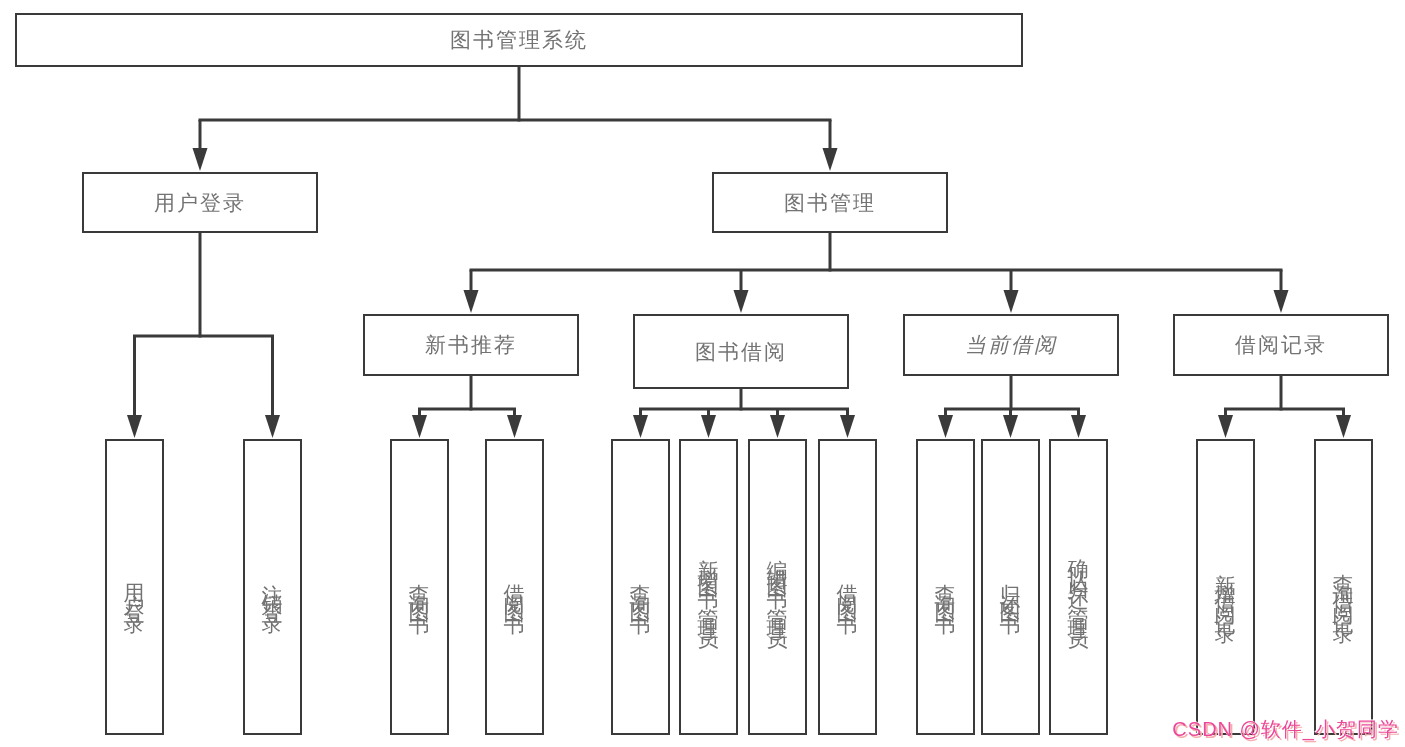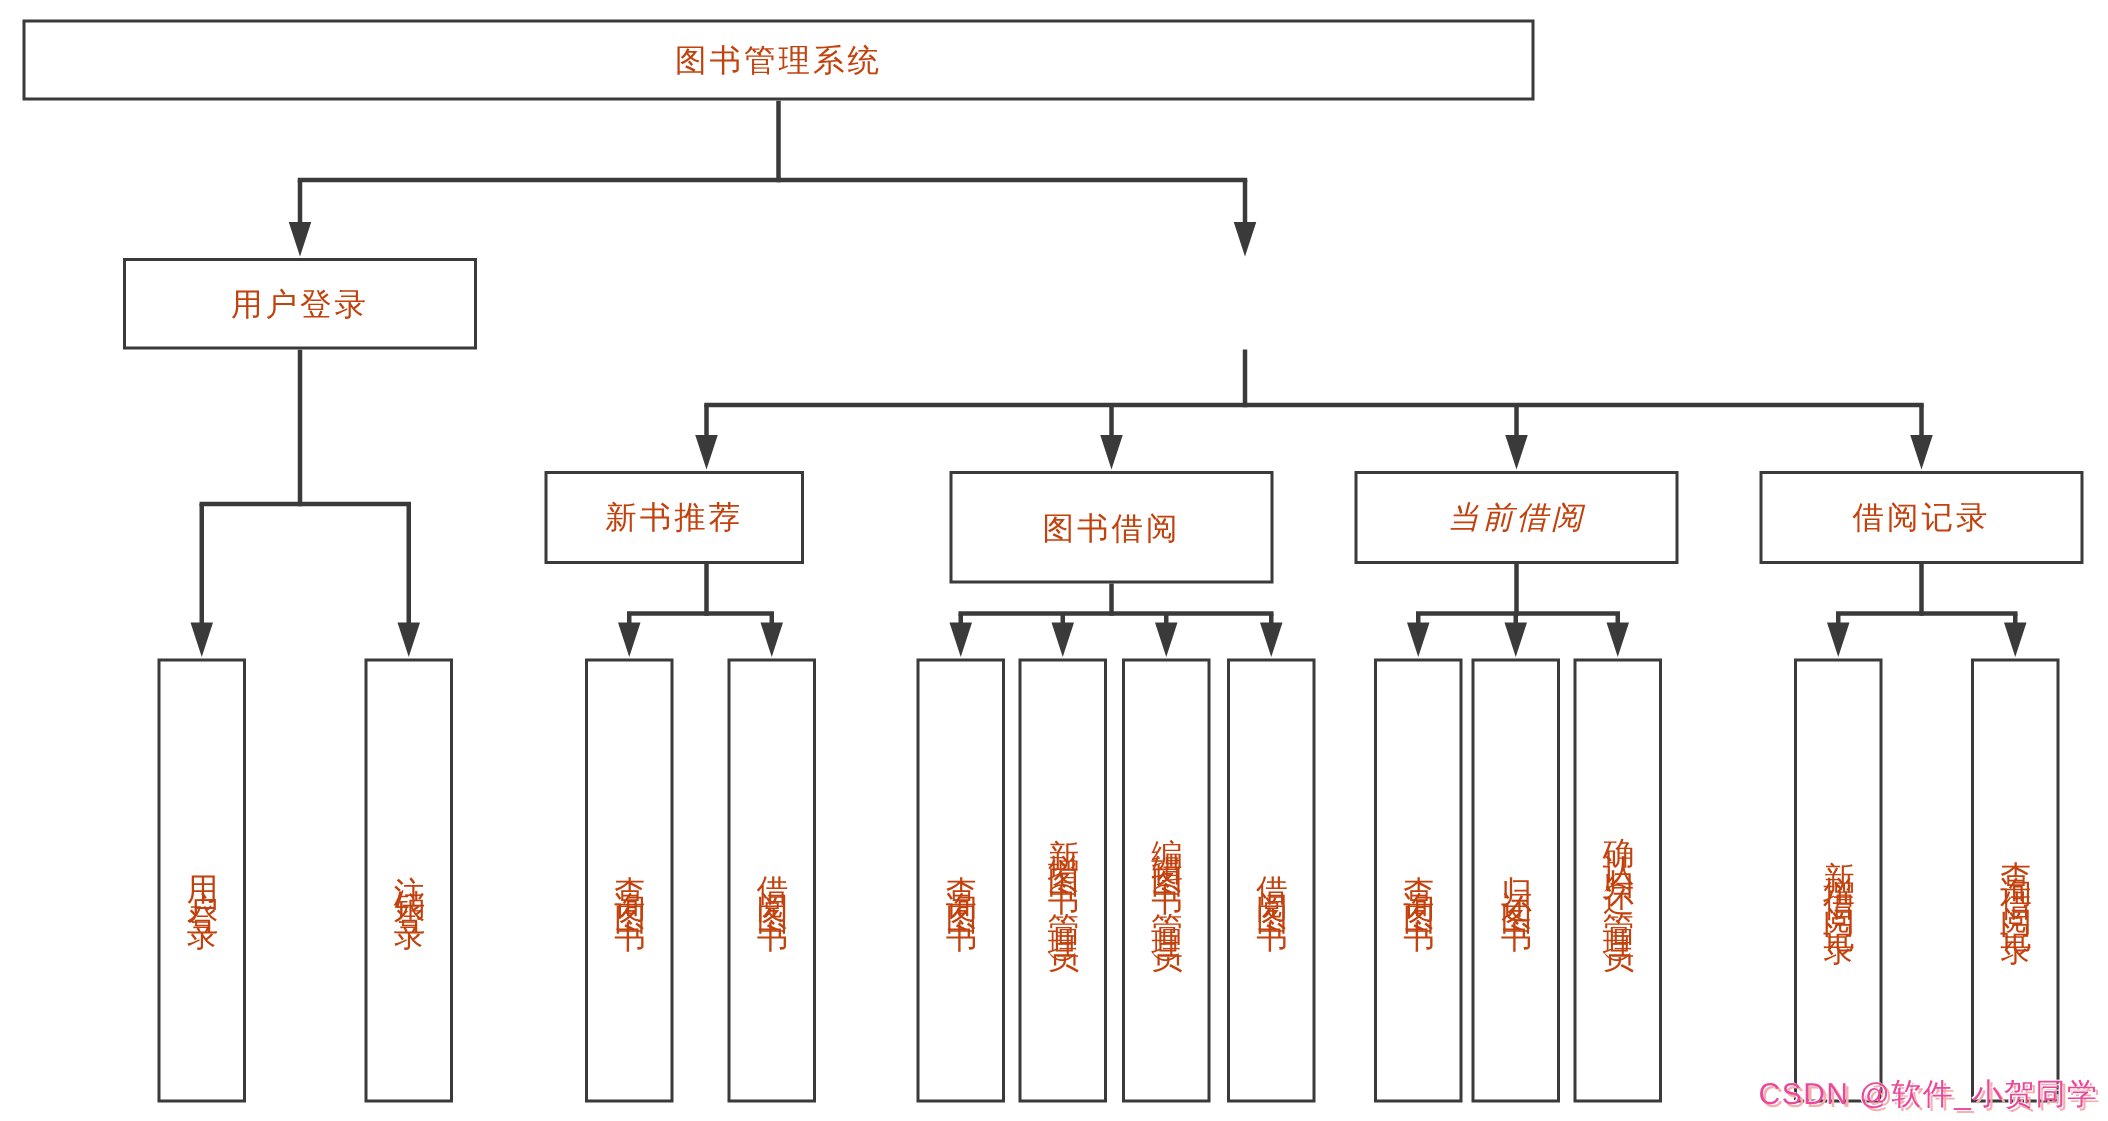--- a/index.html
+++ b/index.html
@@ -8,21 +8,21 @@
     font-family:"Liberation Sans", sans-serif;color:#333333;
   }
   #stage{position:absolute;left:0;top:0;width:1405px;height:747px;}
   svg.connectors{position:absolute;left:0;top:0;z-index:1;}
   .node{
     position:absolute;box-sizing:border-box;background:#ffffff;
     border:2.5px solid #3a3a3a;display:flex;align-items:center;justify-content:center;
     z-index:2;
   }
   .node .lbl{
-    font-size:21px;letter-spacing:2px;color:#c2410c;white-space:nowrap;
+    font-size:21px;letter-spacing:2px;color:#737373;white-space:nowrap;
   }
   .vnode .lbl{
     writing-mode:vertical-rl;text-orientation:mixed;
     letter-spacing:10px;line-height:1;
   }
   .watermark{
     position:absolute;right:6px;bottom:4px;z-index:3;
     font-size:20px;letter-spacing:1px;color:#ec4899;
     text-shadow:-1px -1px 0 #ffffff, 2px 2px 0 #f5aeae;
     white-space:nowrap;
@@ -95,22 +95,25 @@
     <polygon points="1336,415 1351,415 1343.5,438" stroke="none"></polygon>
   </svg>
 
   <div class="node" style="left:15px;top:13px;width:1008px;height:54px;">
     <span class="lbl">图书管理系统</span>
   </div>
 
   <div class="node" style="left:82px;top:172px;width:236px;height:61px;">
     <span class="lbl">用户登录</span>
   </div>
+  <div class="node" style="left:712px;top:172px;width:236px;height:61px;">
+    <span class="lbl">图书管理</span>
+  </div>
 
-  <div class="node" style="left:363px;top:314px;width:173px;height:62px;">
+  <div class="node" style="left:363px;top:314px;width:216px;height:62px;">
     <span class="lbl">新书推荐</span>
   </div>
   <div class="node" style="left:633px;top:314px;width:216px;height:75px;">
     <span class="lbl">图书借阅</span>
   </div>
   <div class="node" style="left:903px;top:314px;width:216px;height:62px;font-style:italic;">
     <span class="lbl">当前借阅</span>
   </div>
   <div class="node" style="left:1173px;top:314px;width:216px;height:62px;">
     <span class="lbl">借阅记录</span>

